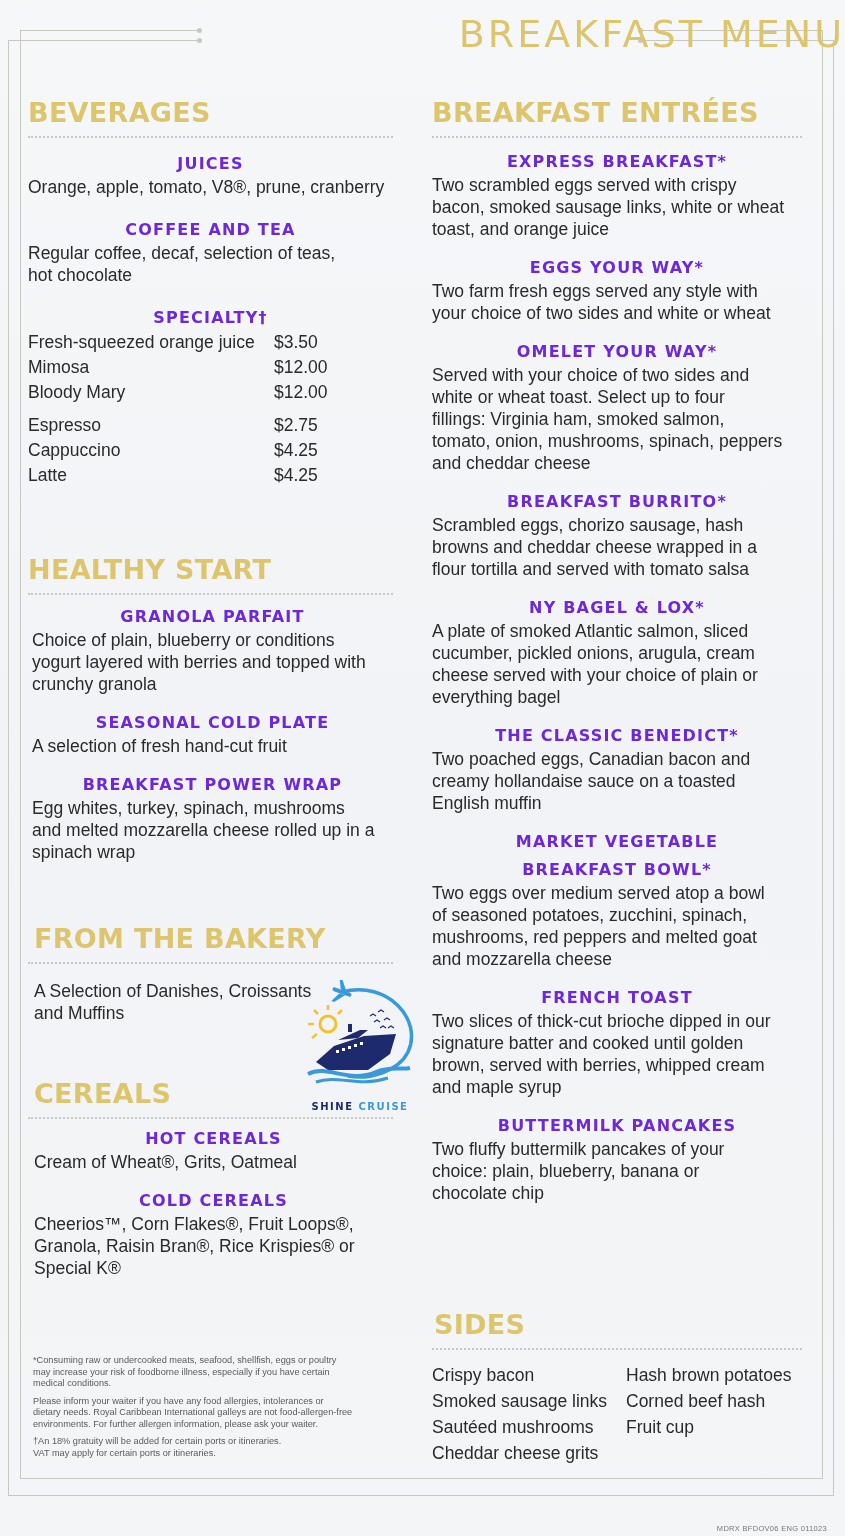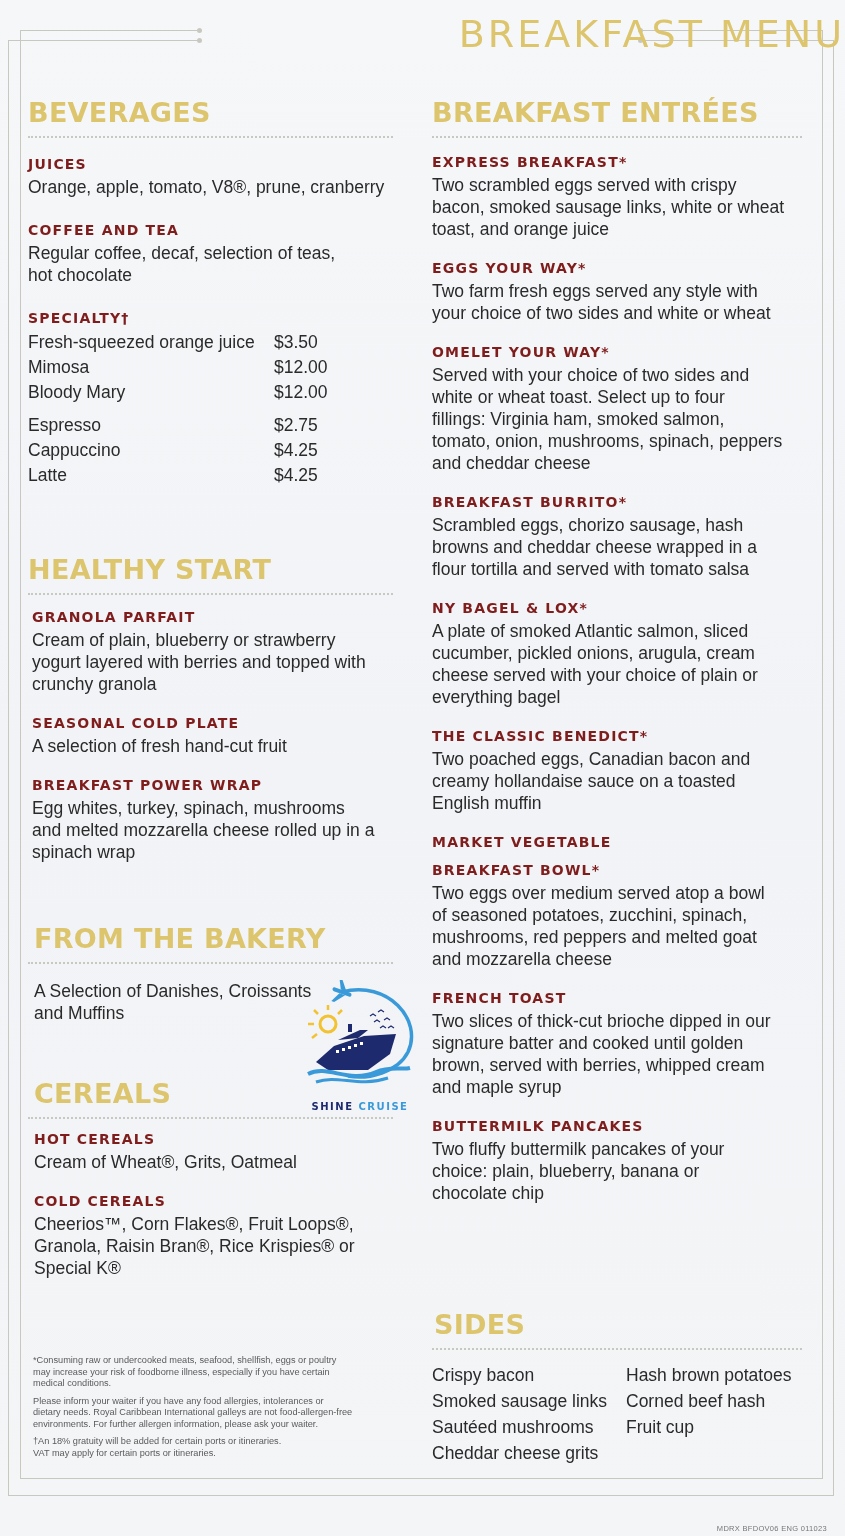--- a/index.html
+++ b/index.html
@@ -34,22 +34,22 @@
     .col-right { left: 432px; width: 370px; }
 
     .section-head {
       font-family: "DejaVu Sans", sans-serif; font-weight: bold; font-size: 27px;
       color: #dcc56c; letter-spacing: 0.3px; line-height: 34px;
     }
     .dots {
       height: 0; border-top: 2px dotted #c8c8c2; margin-top: 6px; margin-bottom: 8px;
     }
     .item-name {
-      font-family: "DejaVu Sans", sans-serif; font-weight: bold; font-size: 14px;
-      letter-spacing: 1.2px; color: #7f1d1d; line-height: 24px;
+      font-family: "DejaVu Sans", sans-serif; font-weight: bold; font-size: 16px;
+      letter-spacing: 1.2px; color: #6d28d9; line-height: 24px; text-align: center;
     }
     .item-desc {
       font-family: "Liberation Sans", sans-serif; font-size: 17.5px; color: #2a2a2a;
       line-height: 22px;
     }
     .price-row { display: flex; font-family: "Liberation Sans", sans-serif; font-size: 17.5px; color: #2a2a2a; line-height: 25px; }
     .price-row .pname { width: 246px; }
     .price-row .pval { }
     .sides-grid { display: grid; grid-template-columns: 194px 180px; font-family: "Liberation Sans", sans-serif; font-size: 17.5px; color: #2a2a2a; line-height: 26px; }
     .disclaimer { font-family: "Liberation Sans", sans-serif; font-size: 9.2px; color: #5a5a5a; line-height: 11.5px; }
@@ -121,21 +121,21 @@
         <span class="pval">$4.25</span>
       </div>
   </div>
 </div>
 
 <div class="col col-left" style="top:553px">
   <div class="section-head">HEALTHY START</div>
   <div class="dots"></div>
   <div style="margin-top:10px;padding-left:4px">
     <div class="item-name">GRANOLA PARFAIT</div>
-    <div class="item-desc">Cream of plain, blueberry or strawberry</div>
+    <div class="item-desc">Choice of plain, blueberry or conditions</div>
     <div class="item-desc">yogurt layered with berries and topped with</div>
     <div class="item-desc">crunchy granola</div>
   </div>
   <div style="margin-top:16px;padding-left:4px">
     <div class="item-name">SEASONAL COLD PLATE</div>
     <div class="item-desc">A selection of fresh hand-cut fruit</div>
   </div>
   <div style="margin-top:16px;padding-left:4px">
     <div class="item-name">BREAKFAST POWER WRAP</div>
     <div class="item-desc">Egg whites, turkey, spinach, mushrooms</div>

